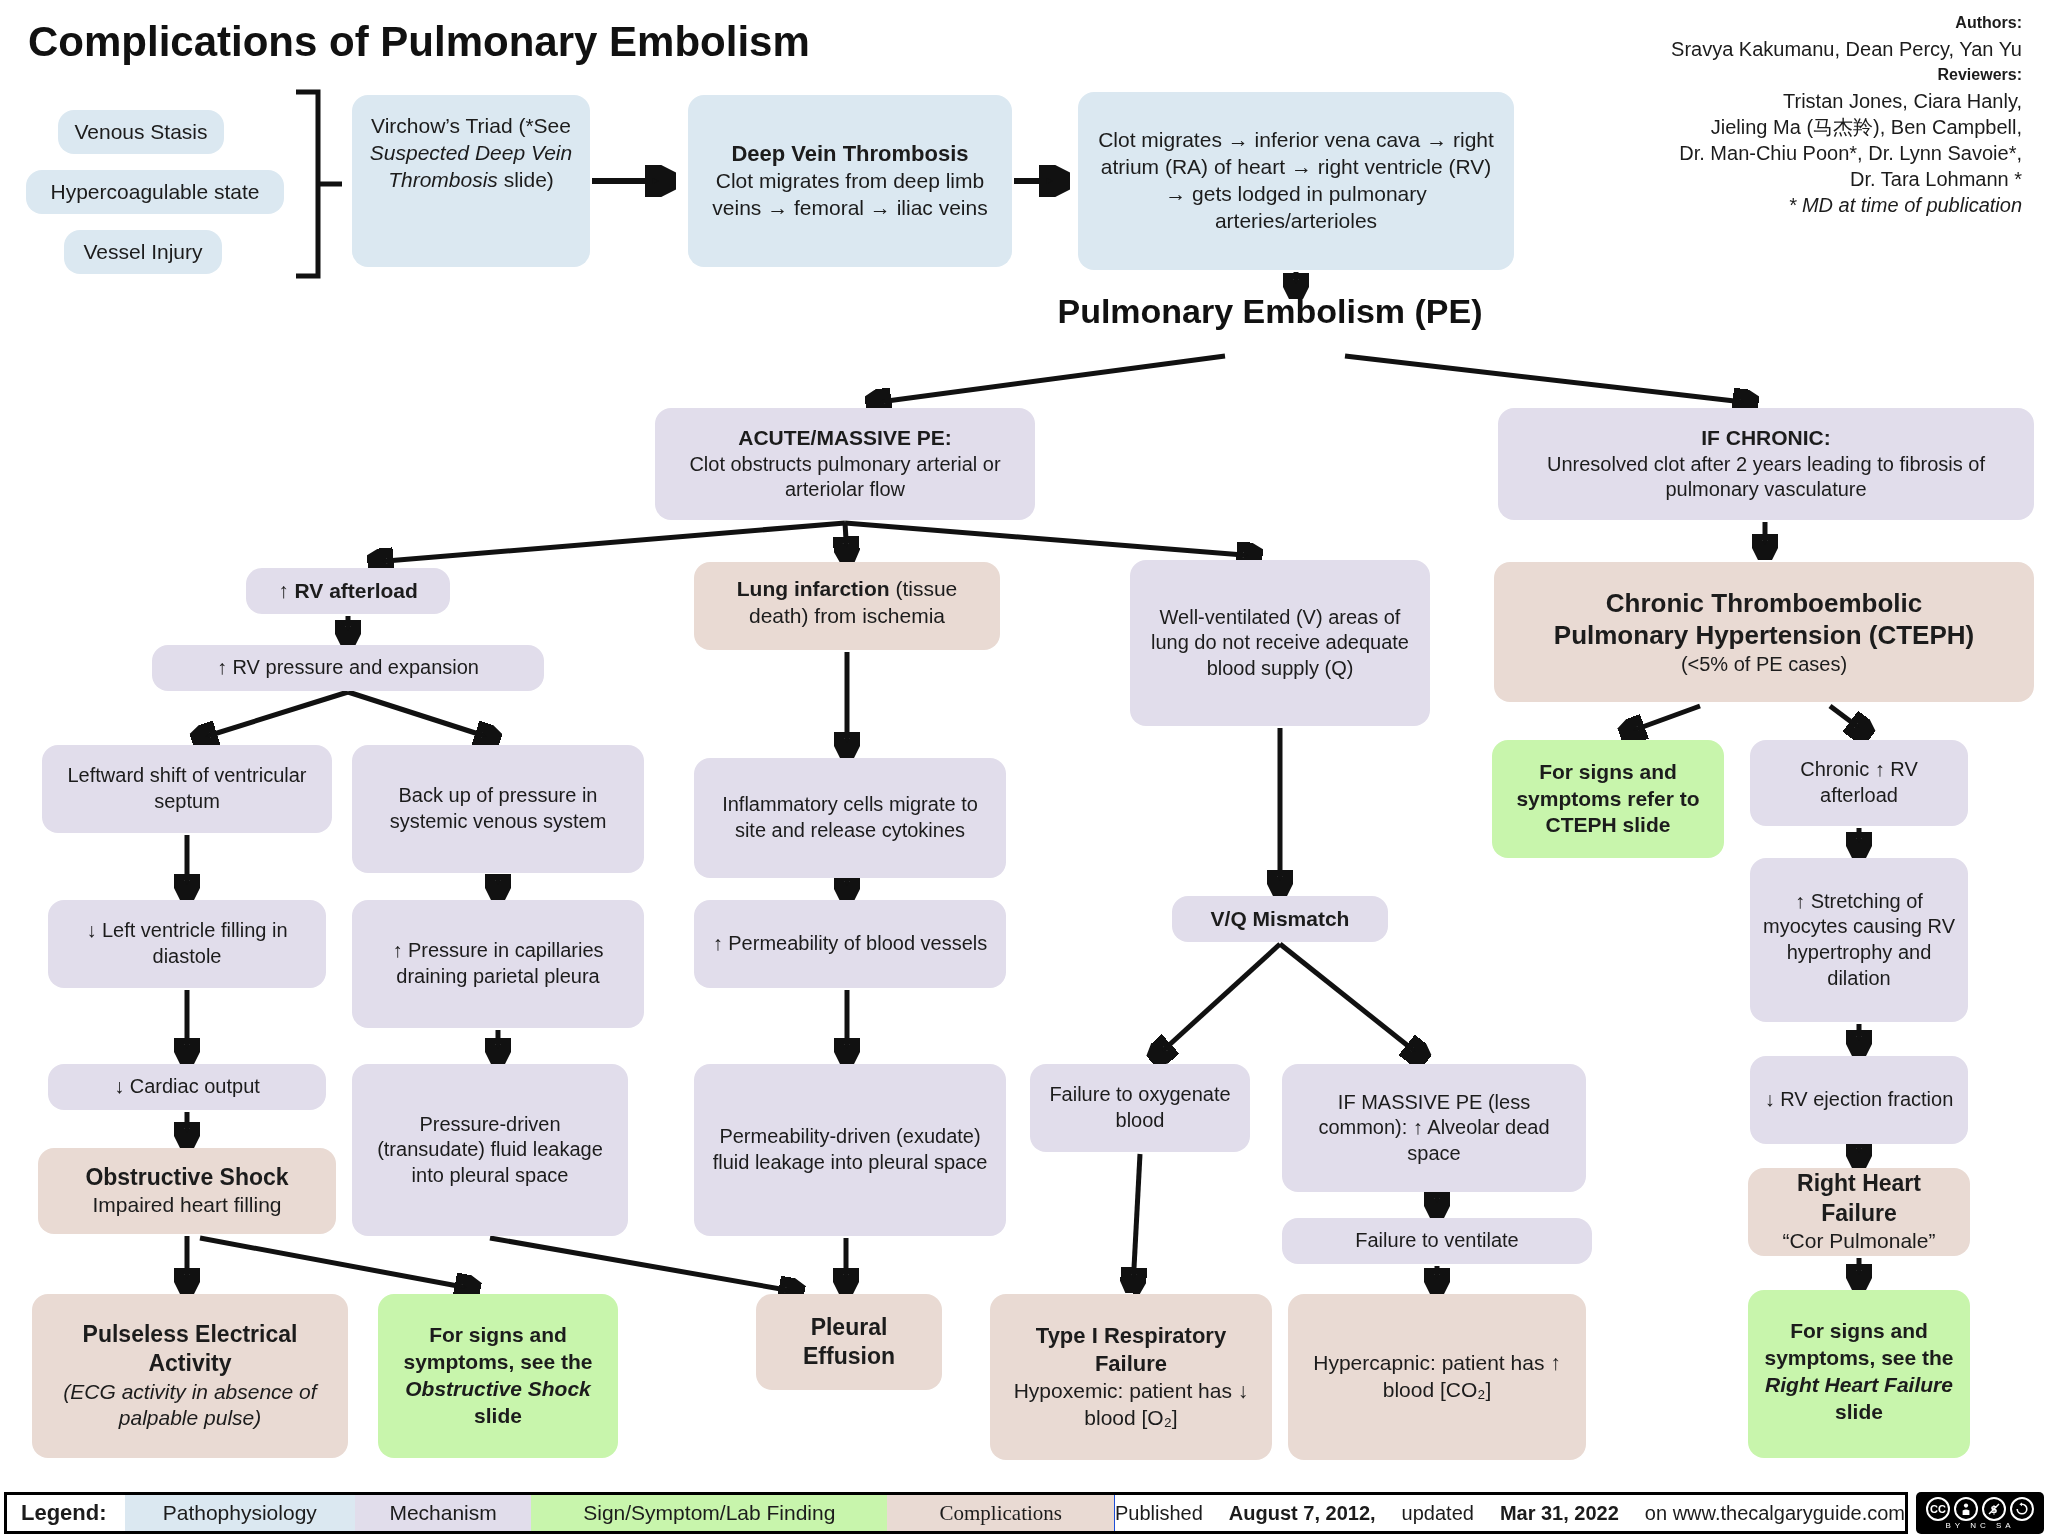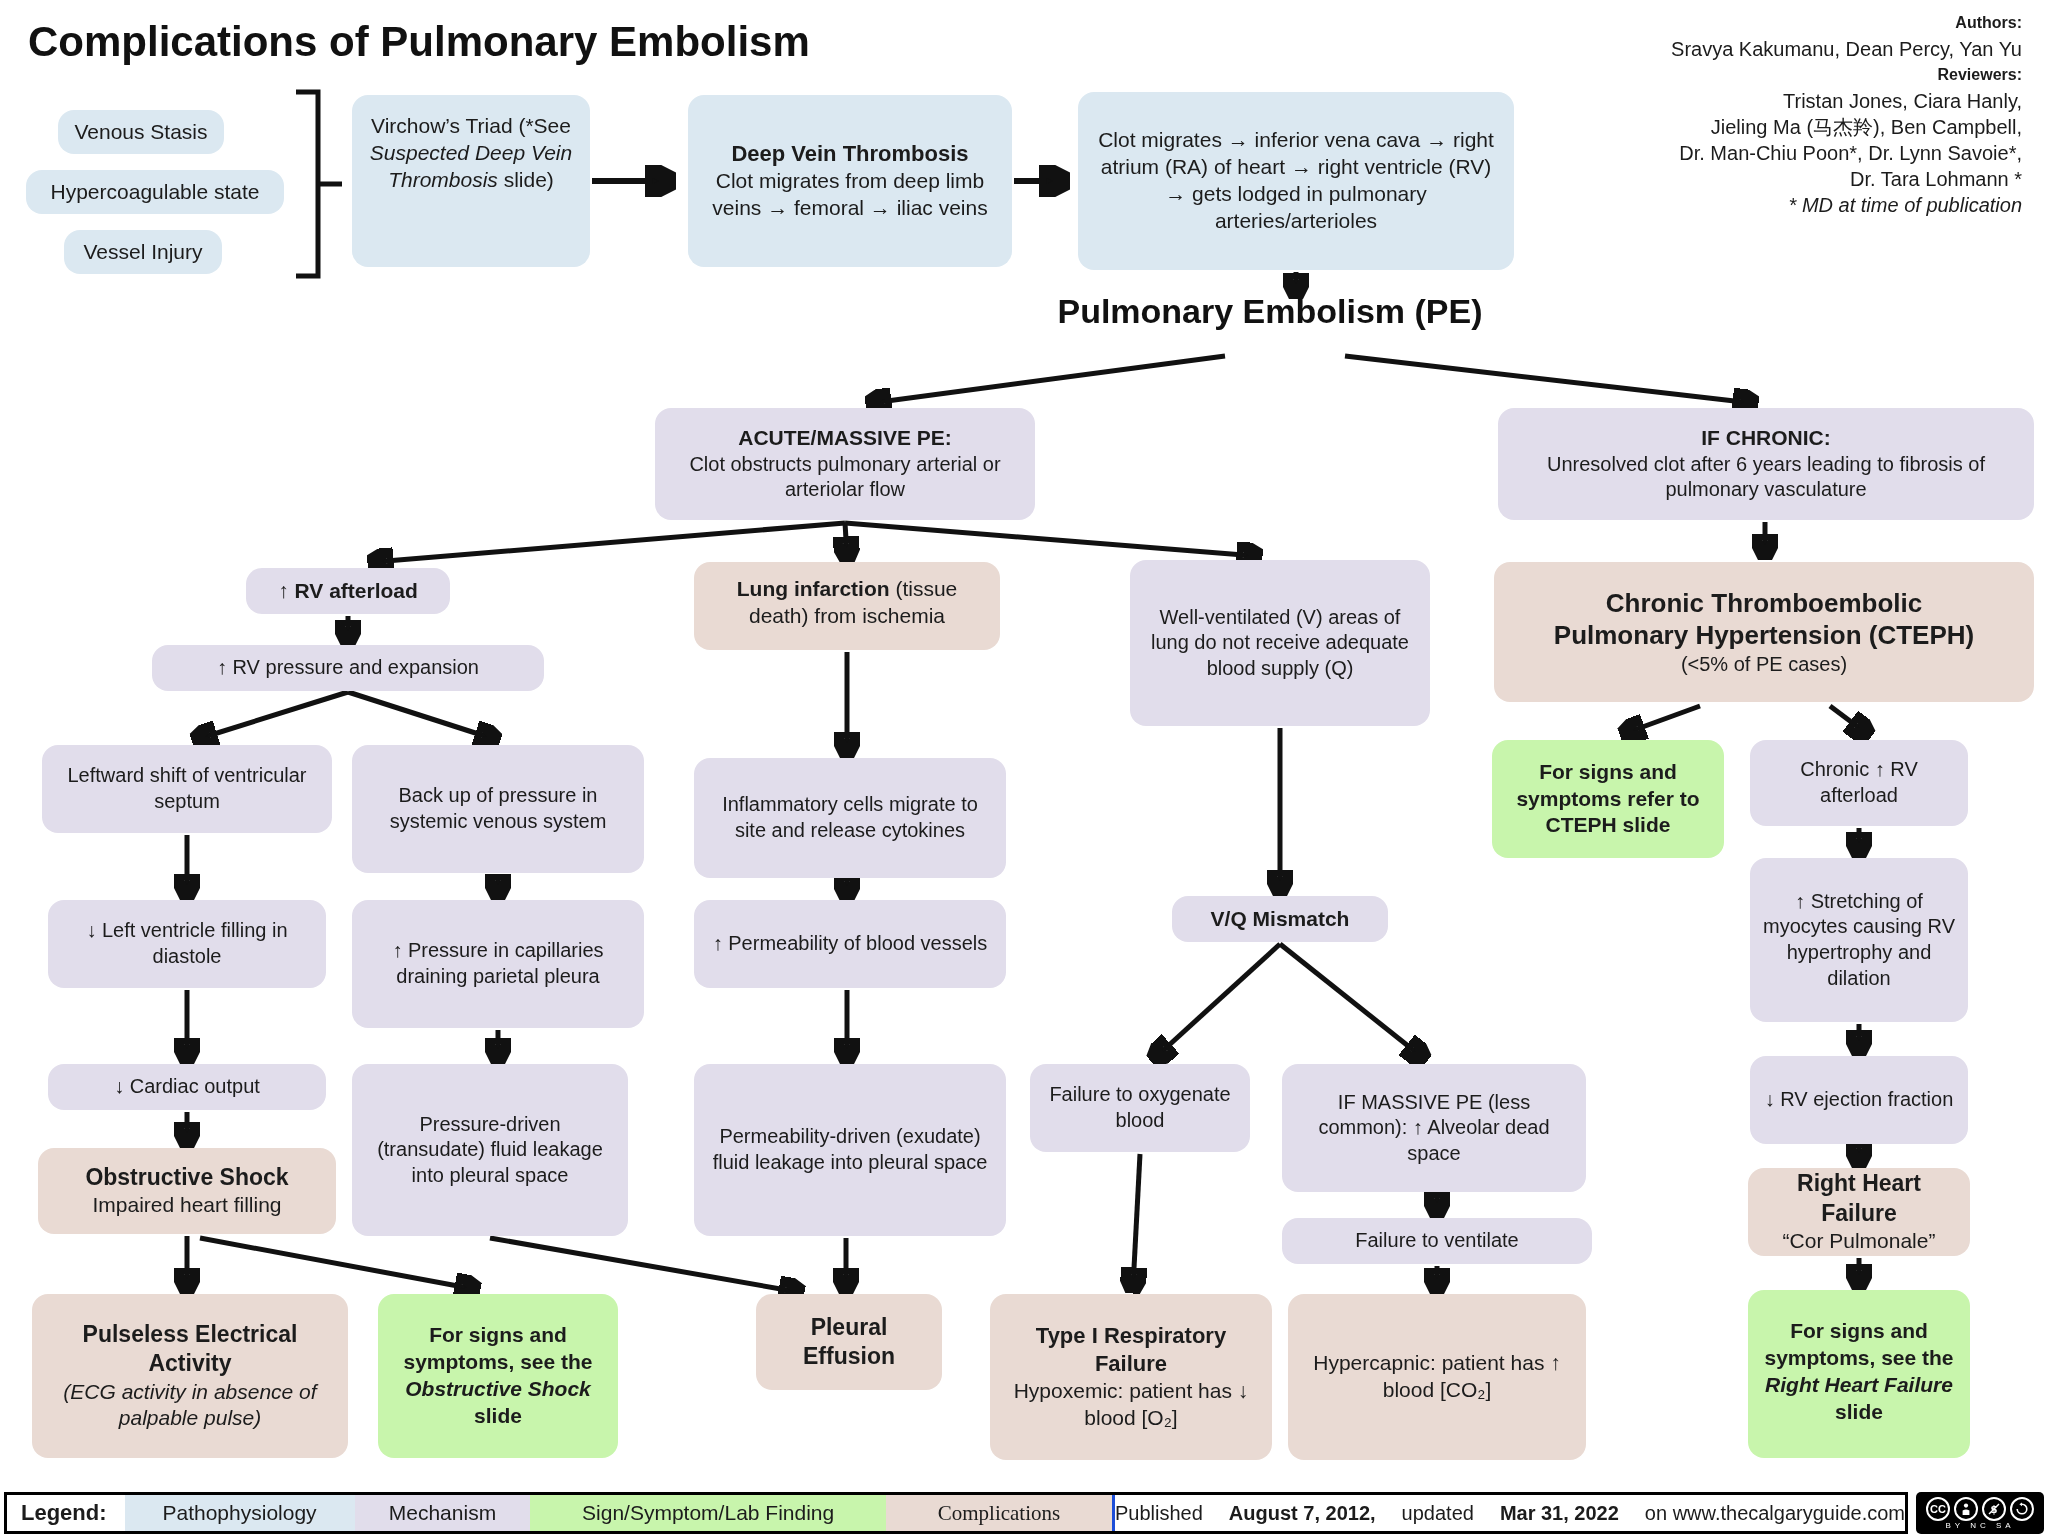--- a/index.html
+++ b/index.html
@@ -32,21 +32,21 @@
   svg.arrows .w6{stroke-width:6;}
   svg.arrows .ar{marker-end:url(#ah);}
   .legend-bar{position:absolute;left:4px;top:1492px;width:1904px;height:42px;border:3px solid #000;
               box-sizing:border-box;display:flex;align-items:stretch;background:#fff;}
   .legend-label{display:flex;align-items:center;padding:0 18px 0 14px;font-weight:bold;font-size:22px;}
   .sw{display:flex;align-items:center;justify-content:center;font-size:21px;}
   .sw0{width:238px;background:#dbe8f1;}
   .sw1{width:182px;background:#e1ddeb;}
   .sw2{width:368px;background:#c8f5ac;}
   .sw3{width:234px;background:#e9dad3;font-family:Liberation Serif, serif;}
-  .pub{flex:1;border-left:3px solid #1d4ed8;display:flex;align-items:center;justify-content:center;
+  .pub{flex:1;border-left:1px solid #1d4ed8;display:flex;align-items:center;justify-content:center;
        font-size:20px;white-space:nowrap;gap:26px;}
   .cc-badge{position:absolute;left:1916px;top:1492px;width:128px;height:42px;background:#000;
             border-radius:5px;display:flex;flex-direction:column;align-items:center;justify-content:center;}
   .cc-icons{display:flex;gap:4px;}
   .cc-circle{width:24px;height:24px;border:2px solid #fff;border-radius:50%;box-sizing:border-box;
              display:flex;align-items:center;justify-content:center;color:#fff;font-size:11px;font-weight:bold;}
   .cc-terms{color:#fff;font-size:8px;letter-spacing:4px;line-height:9px;}
 </style>
 </head>
 <body>
@@ -134,21 +134,21 @@
     </div>
 
   <div class="pe-heading">Pulmonary Embolism (PE)</div>
 
   <div class="box lav" style="left:655px;top:408px;width:380px;height:112px;">
     <span class="t f21">ACUTE/MASSIVE PE:</span>
     <span class="body-line">Clot obstructs pulmonary arterial or arteriolar flow</span>
   </div>
   <div class="box lav" style="left:1498px;top:408px;width:536px;height:112px;">
     <span class="t f21">IF CHRONIC:</span>
-    <span class="body-line">Unresolved clot after 6 years leading to fibrosis of pulmonary vasculature</span>
+    <span class="body-line">Unresolved clot after 2 years leading to fibrosis of pulmonary vasculature</span>
   </div>
 
   <div class="box lav" style="left:246px;top:568px;width:204px;height:46px;">
       <span class="b f21">↑ RV afterload</span>
     </div>
 
   <div class="box pink f21" style="left:694px;top:562px;width:306px;height:88px;display:block;padding-top:14px;">
     <span class="b">Lung infarction</span><span> (tissue death) from ischemia</span>
   </div>
 

